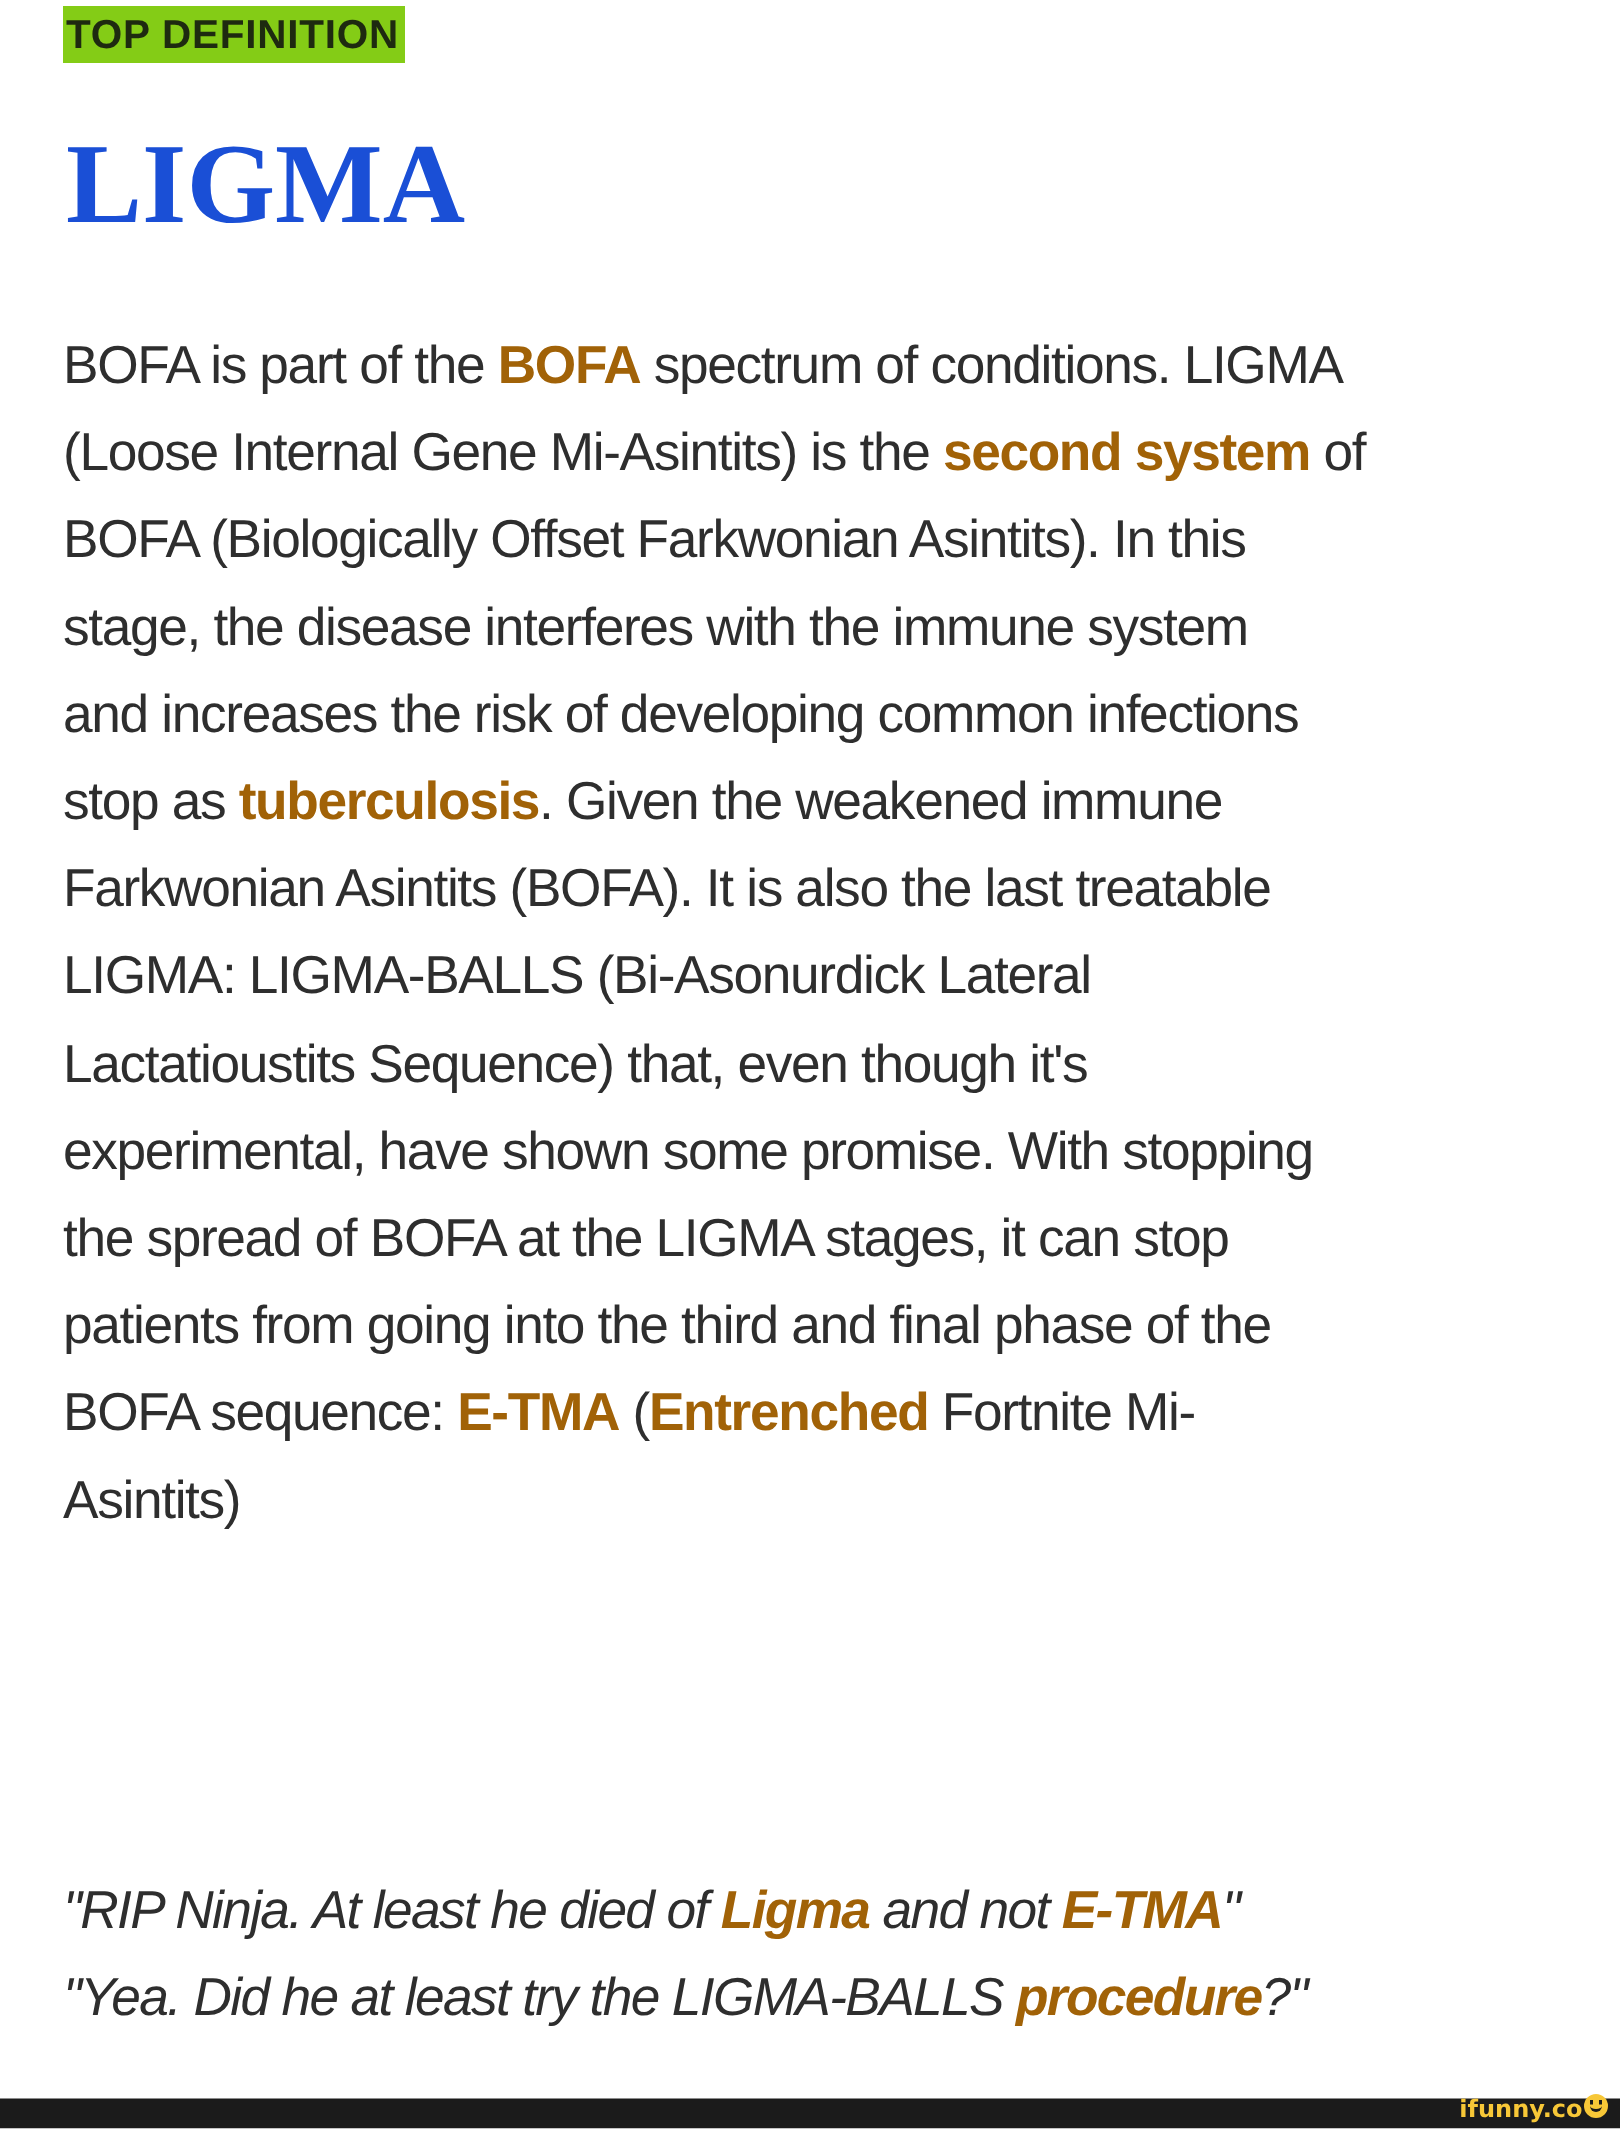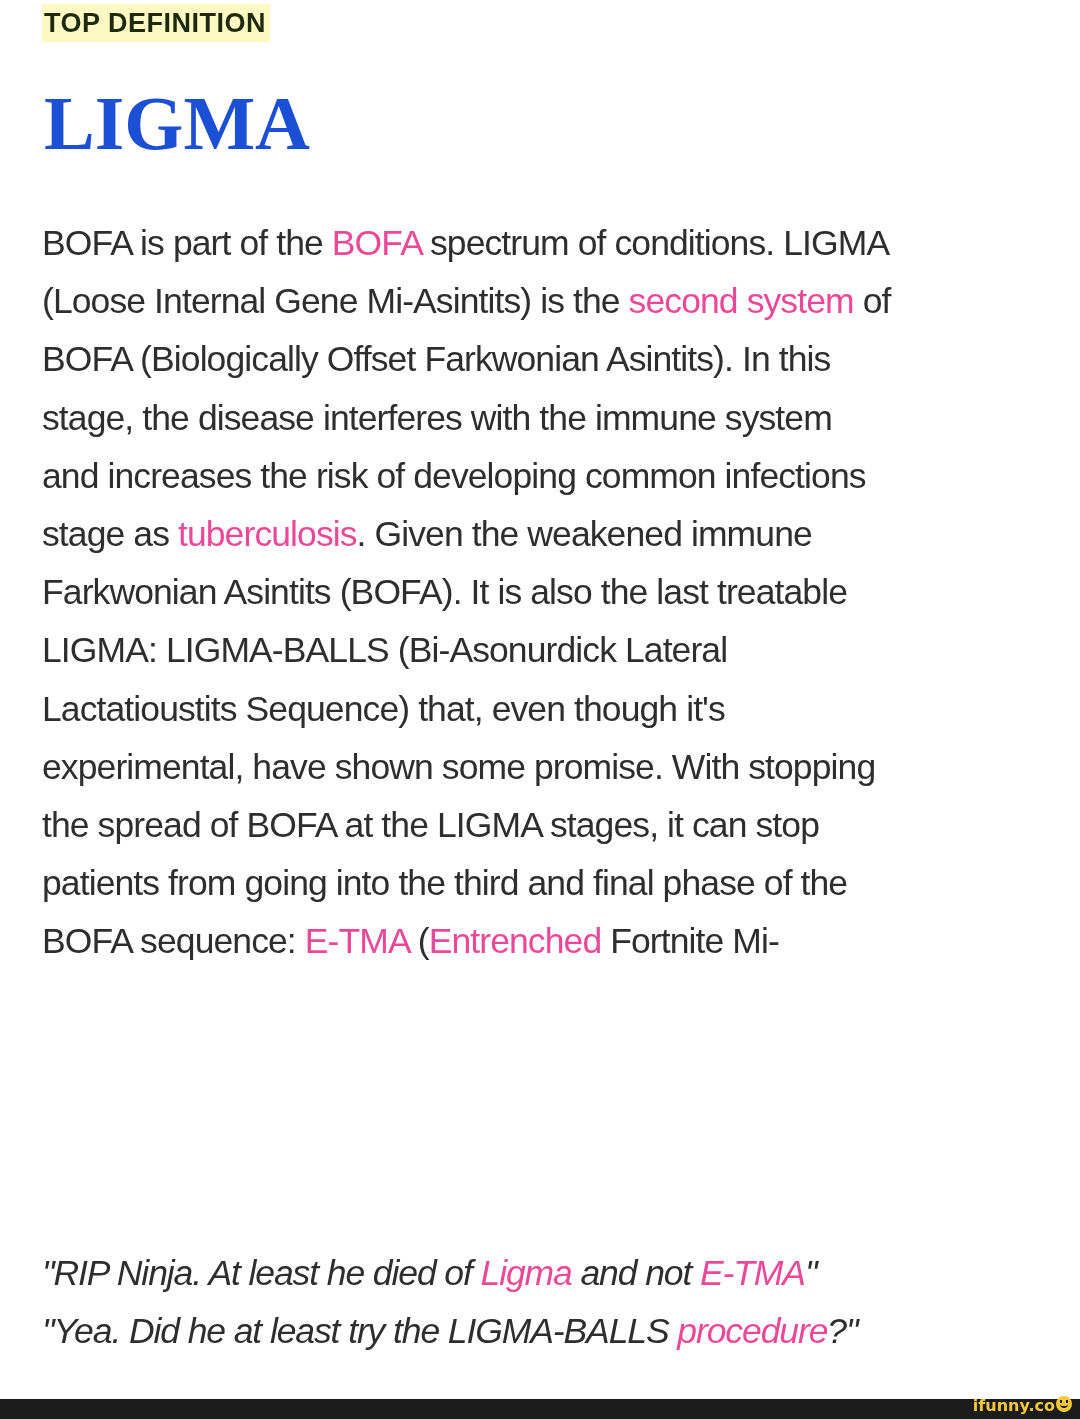--- a/index.html
+++ b/index.html
@@ -9,21 +9,21 @@
       background: #ffffff;
       position: relative;
       overflow: hidden;
       font-family: "Liberation Sans", "DejaVu Sans", sans-serif;
       color: #2b2b2b;
     }
     .badge {
       position: absolute;
       left: 42px;
       top: 4px;
-      background: #fef9c3;
+      background: #84cc16;
       color: #1e2a10;
       font-weight: bold;
       font-size: 27px;
       letter-spacing: 0.5px;
       padding: 4px 4px 4px 2px;
       line-height: 30px;
     }
     .word {
       position: absolute;
       left: 44px;
@@ -41,22 +41,22 @@
       top: 214px;
       width: 1010px;
       font-size: 35.5px;
       line-height: 58.2px;
       letter-spacing: -0.9px;
       color: #2e2e2e;
       margin: 0;
     }
     .meaning .line { display: block; white-space: nowrap; }
     .link {
-      color: #ec4899;
-      font-weight: normal;
+      color: #a16207;
+      font-weight: bold;
       text-decoration: none;
       cursor: pointer;
     }
     .example {
       position: absolute;
       left: 42px;
       top: 1244px;
       font-size: 35.5px;
       line-height: 58px;
       font-style: italic;
@@ -117,28 +117,29 @@
 <div class="badge">TOP DEFINITION</div>
 
 <h1 class="word">LIGMA</h1>
 
 <div class="meaning">
     <span class="line"><span>BOFA is part of the </span><a class="link">BOFA</a><span> spectrum of conditions. LIGMA</span></span>
     <span class="line"><span>(Loose Internal Gene Mi-Asintits) is the </span><a class="link">second system</a><span> of</span></span>
     <span class="line"><span>BOFA (Biologically Offset Farkwonian Asintits). In this</span></span>
     <span class="line"><span>stage, the disease interferes with the immune system</span></span>
     <span class="line"><span>and increases the risk of developing common infections</span></span>
-    <span class="line"><span>stage as </span><a class="link">tuberculosis</a><span>. Given the weakened immune</span></span>
+    <span class="line"><span>stop as </span><a class="link">tuberculosis</a><span>. Given the weakened immune</span></span>
     <span class="line"><span>Farkwonian Asintits (BOFA). It is also the last treatable</span></span>
     <span class="line"><span>LIGMA: LIGMA-BALLS (Bi-Asonurdick Lateral</span></span>
     <span class="line"><span>Lactatioustits Sequence) that, even though it's</span></span>
     <span class="line"><span>experimental, have shown some promise. With stopping</span></span>
     <span class="line"><span>the spread of BOFA at the LIGMA stages, it can stop</span></span>
     <span class="line"><span>patients from going into the third and final phase of the</span></span>
     <span class="line"><span>BOFA sequence: </span><a class="link">E-TMA</a><span> (</span><a class="link">Entrenched</a><span> Fortnite Mi-</span></span>
+    <span class="line"><span>Asintits)</span></span>
   </div>
 
 <div class="example">
     <span class="line"><span>"RIP Ninja. At least he died of </span><a class="link">Ligma</a><span> and not </span><a class="link">E-TMA</a><span>"</span></span>
     <span class="line"><span>"Yea. Did he at least try the LIGMA-BALLS </span><a class="link">procedure</a><span>?"</span></span>
   </div>
 
 <div class="footer-bar"></div>
 <div class="watermark"><span>ifunny.co</span><span class="smiley"></span></div>
 

